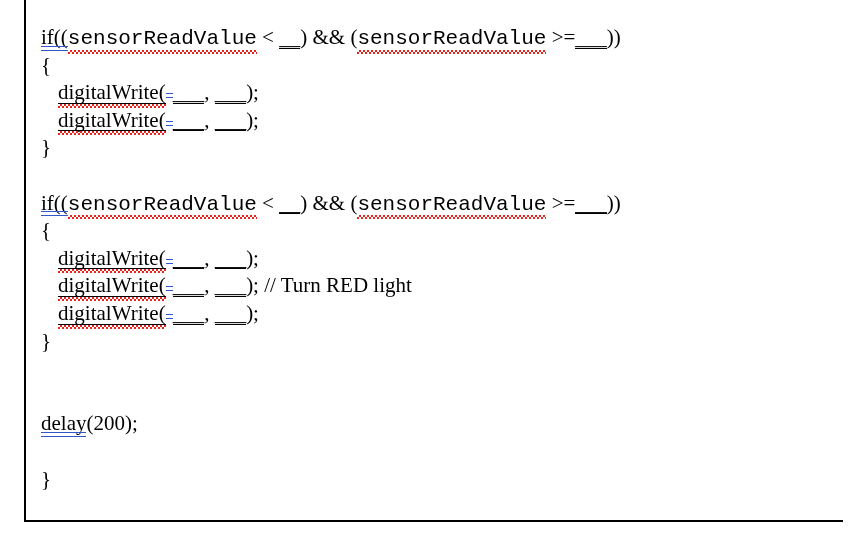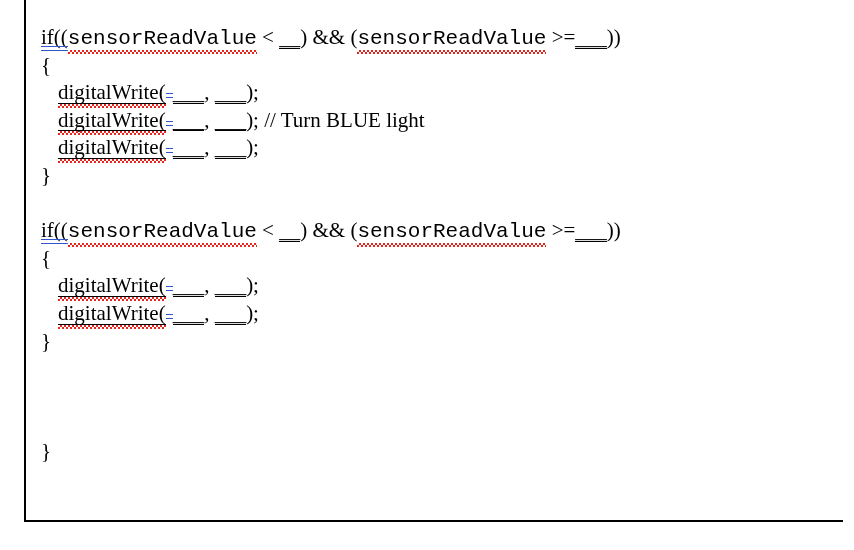--- a/index.html
+++ b/index.html
@@ -161,41 +161,42 @@
   <div id="doc-frame"></div>
 
   <div id="code-area">
 
     <div class="code-line"><span class="blue-ul">if((</span><span class="red-wavy">sensorReadValue</span><span> &lt; </span><span class="black-ul">__</span><span>)</span><span> &amp;&amp; </span><span>(</span><span class="red-wavy">sensorReadValue</span><span> &gt;=</span><span class="black-ul">___</span><span>))</span></div>
 
     <div class="code-line">{</div>
 
     <div class="code-line indent1"><span class="both"><span>digitalWrite</span><span>(</span></span><span class="blue-tick"></span><span class="black-ul">___</span><span>, </span><span class="black-ul">___</span><span>);</span></div>
 
-    <div class="code-line indent1"><span class="both"><span>digitalWrite</span><span>(</span></span><span class="blue-tick"></span><span class="black-ul">___</span><span>, </span><span class="black-ul">___</span><span>);</span><span> </span><span>// Turn BLUE light</span></div>
 
     <div class="code-line indent1"><span class="both"><span>digitalWrite</span><span>(</span></span><span class="blue-tick"></span><span class="black-ul">___</span><span>, </span><span class="black-ul">___</span><span>);</span></div>
 
     <div class="code-line">}</div>
 
     <div class="code-line blank">&nbsp;</div>
 
     <div class="code-line"><span class="blue-ul">if((</span><span class="red-wavy">sensorReadValue</span><span> &lt; </span><span class="black-ul">__</span><span>)</span><span> &amp;&amp; </span><span>(</span><span class="red-wavy">sensorReadValue</span><span> &gt;=</span><span class="black-ul">___</span><span>))</span></div>
 
     <div class="code-line">{</div>
 
     <div class="code-line indent1"><span class="both"><span>digitalWrite</span><span>(</span></span><span class="blue-tick"></span><span class="black-ul">___</span><span>, </span><span class="black-ul">___</span><span>);</span></div>
 
+    <div class="code-line indent1"><span class="both"><span>digitalWrite</span><span>(</span></span><span class="blue-tick"></span><span class="black-ul">___</span><span>, </span><span class="black-ul">___</span><span>);</span><span> </span><span>// Turn RED light</span></div>
 
     <div class="code-line indent1"><span class="both"><span>digitalWrite</span><span>(</span></span><span class="blue-tick"></span><span class="black-ul">___</span><span>, </span><span class="black-ul">___</span><span>);</span></div>
 
     <div class="code-line">}</div>
 
     <div class="code-line blank">&nbsp;</div>
     <div class="code-line blank">&nbsp;</div>
 
+    <div class="code-line"><span class="blue-ul"><span>delay</span></span><span>(200);</span></div>
 
     <div class="code-line blank">&nbsp;</div>
 
     <div class="code-line">}</div>
 
   </div>
 </div>
 
 </body></html>

